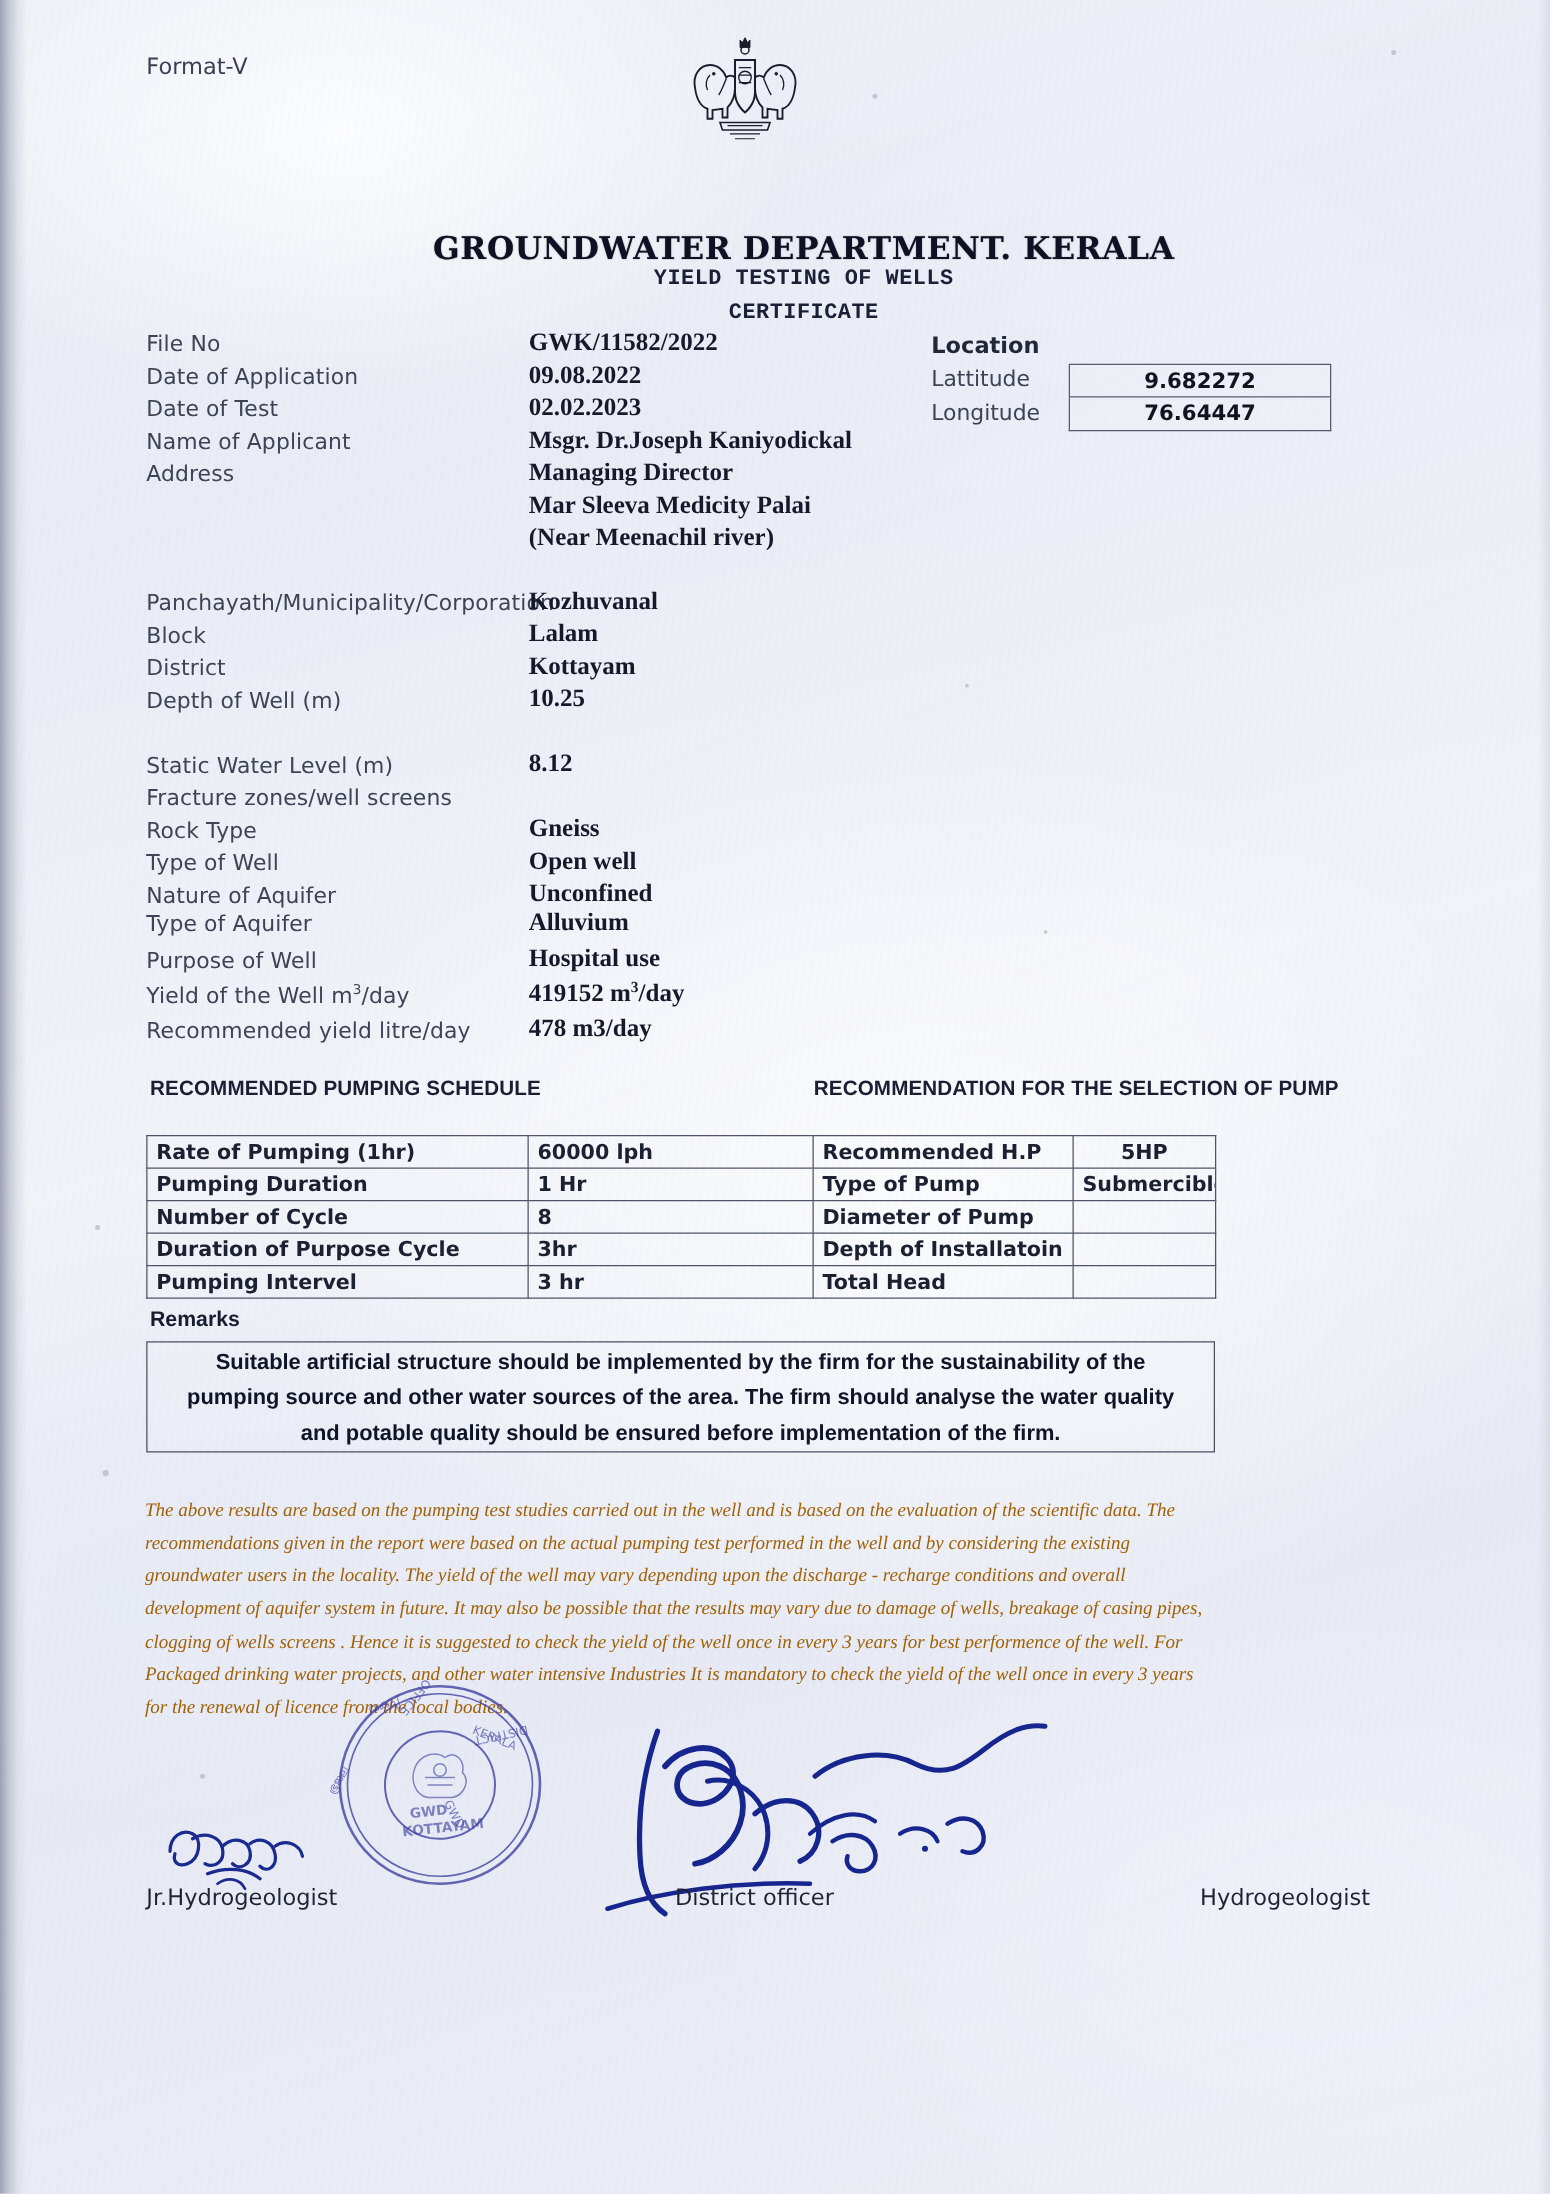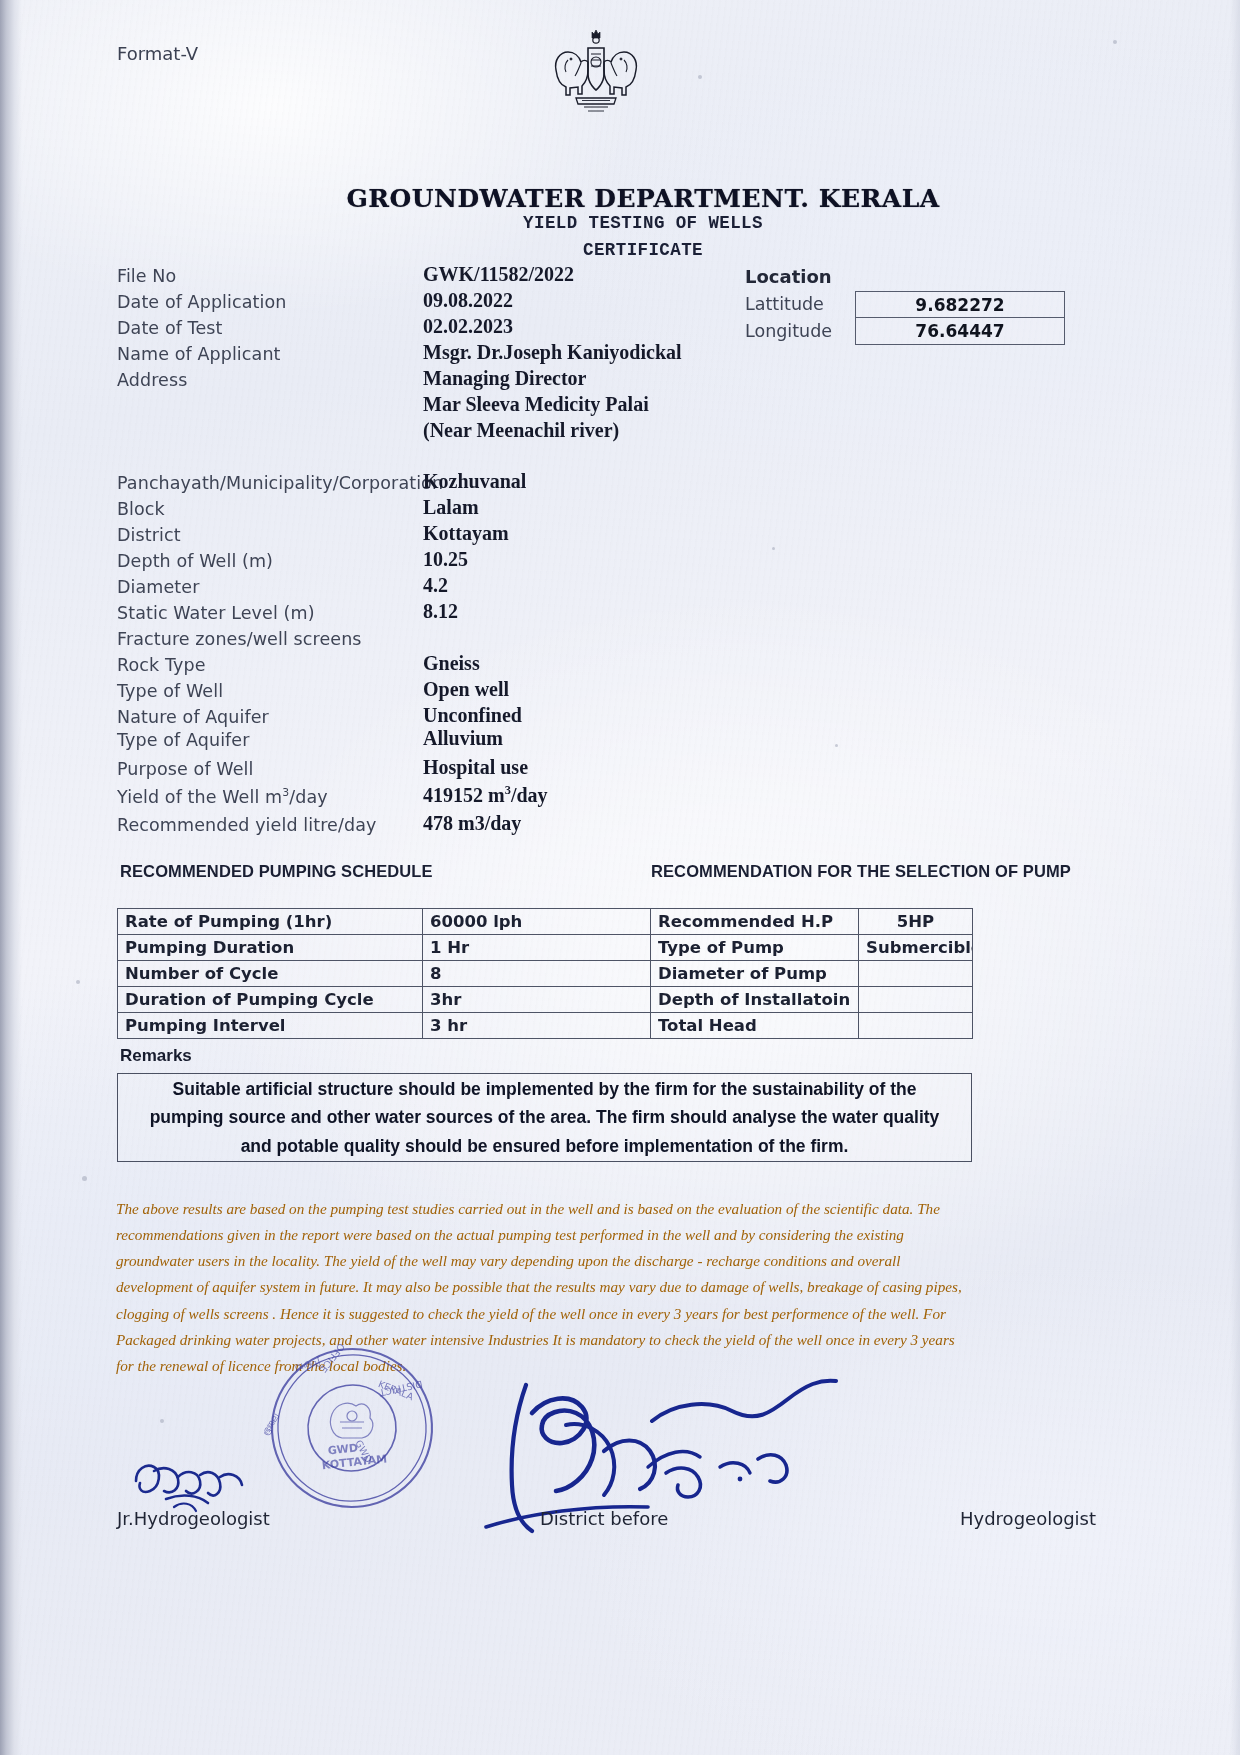--- a/index.html
+++ b/index.html
@@ -306,24 +306,20 @@
     <span class="label">Block</span>
     <span class="value">Lalam</span>
   </div>
   <div class="det-row" style="top:525px;">
     <span class="label">District</span>
     <span class="value">Kottayam</span>
   </div>
   <div class="det-row" style="top:551px;">
     <span class="label">Depth of Well (m)</span>
     <span class="value">10.25</span>
-  </div>
-  <div class="det-row" style="top:577px;">
-    <span class="label">Diameter</span>
-    <span class="value">4.2</span>
   </div>
   <div class="det-row" style="top:603px;">
     <span class="label">Static Water Level (m)</span>
     <span class="value">8.12</span>
   </div>
   <div class="det-row" style="top:629px;">
     <span class="label">Fracture zones/well screens</span>
     <span class="value"></span>
   </div>
   <div class="det-row" style="top:655px;">
@@ -379,21 +375,21 @@
           <td>Type of Pump</td>
           <td class="center">Submercible</td>
         </tr>
         <tr>
           <td>Number of Cycle</td>
           <td>8</td>
           <td>Diameter of Pump</td>
           <td class="center"></td>
         </tr>
         <tr>
-          <td>Duration of Pumping Cycle</td>
+          <td>Duration of Purpose Cycle</td>
           <td>3hr</td>
           <td>Depth of Installatoin</td>
           <td class="center"></td>
         </tr>
         <tr>
           <td>Pumping Intervel</td>
           <td>3 hr</td>
           <td>Total Head</td>
           <td class="center"></td>
         </tr>
@@ -463,16 +459,16 @@
         <path d="M48 22 C56 14 68 16 70 26 C72 36 62 42 56 36"></path>
         <path d="M70 20 C78 14 88 18 90 28 C92 38 84 44 78 38"></path>
         <path d="M90 22 C98 16 110 20 112 30"></path>
         <path d="M36 44 C52 38 68 40 78 48"></path>
         <path d="M44 52 C52 46 62 48 66 56" stroke-width="2.2"></path>
       </g>
     </svg>
   </div>
 
   <div class="sig-label" id="label-jr">Jr.Hydrogeologist</div>
-  <div class="sig-label" id="label-district">District before</div>
+  <div class="sig-label" id="label-district">District officer</div>
   <div class="sig-label" id="label-hydro">Hydrogeologist</div>
 
 </div>
 
 </body></html>

